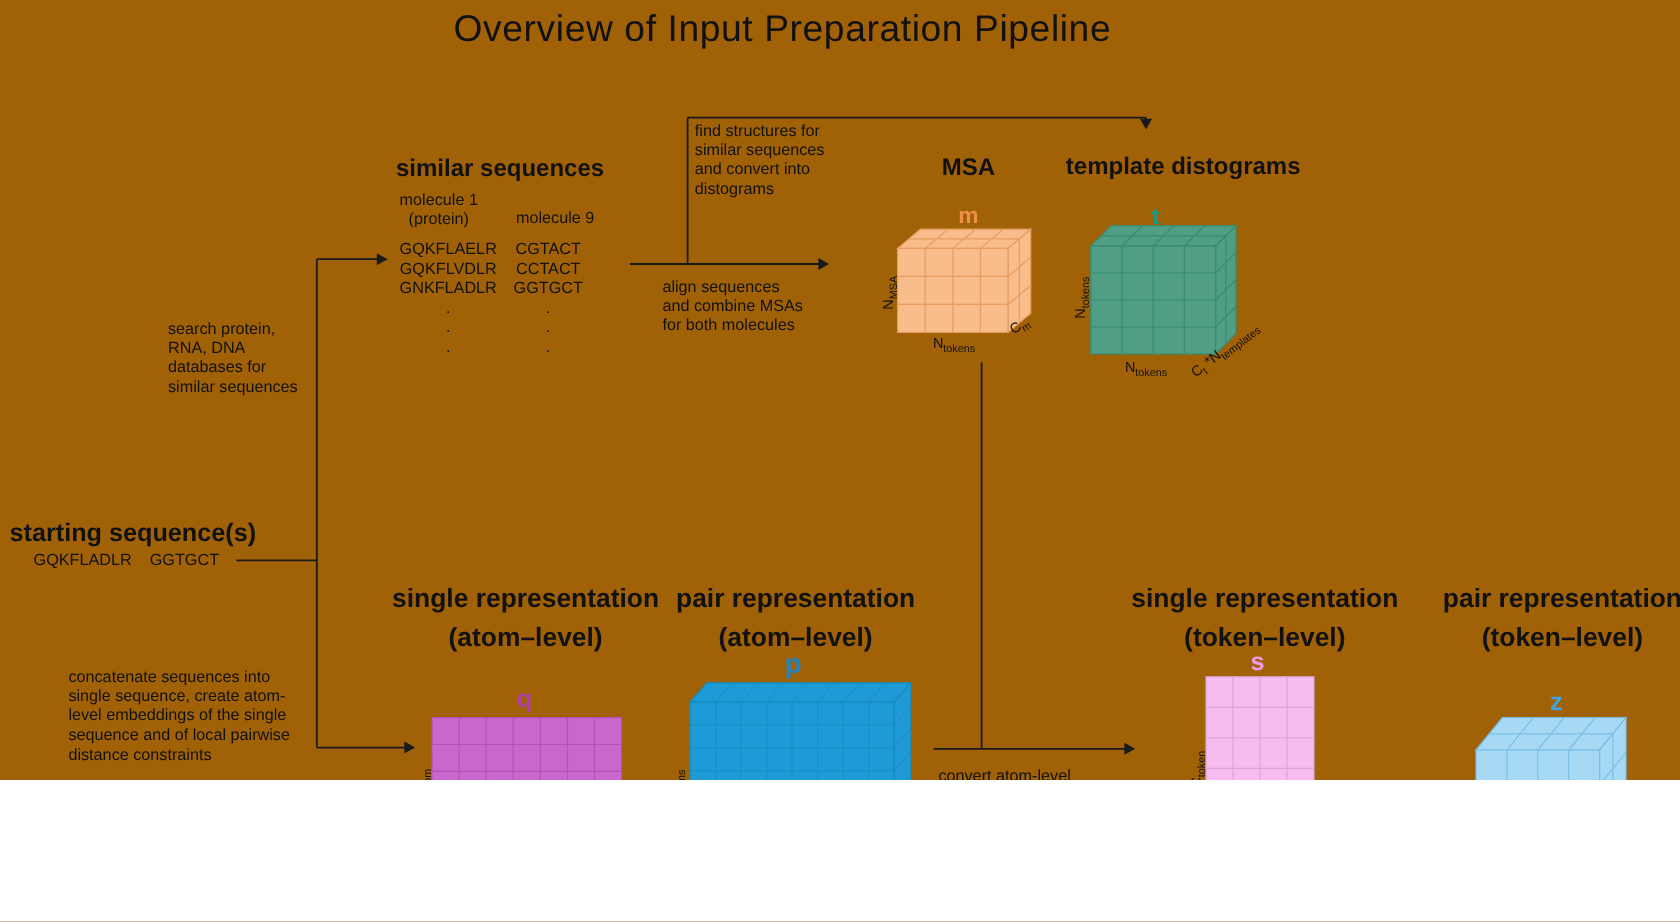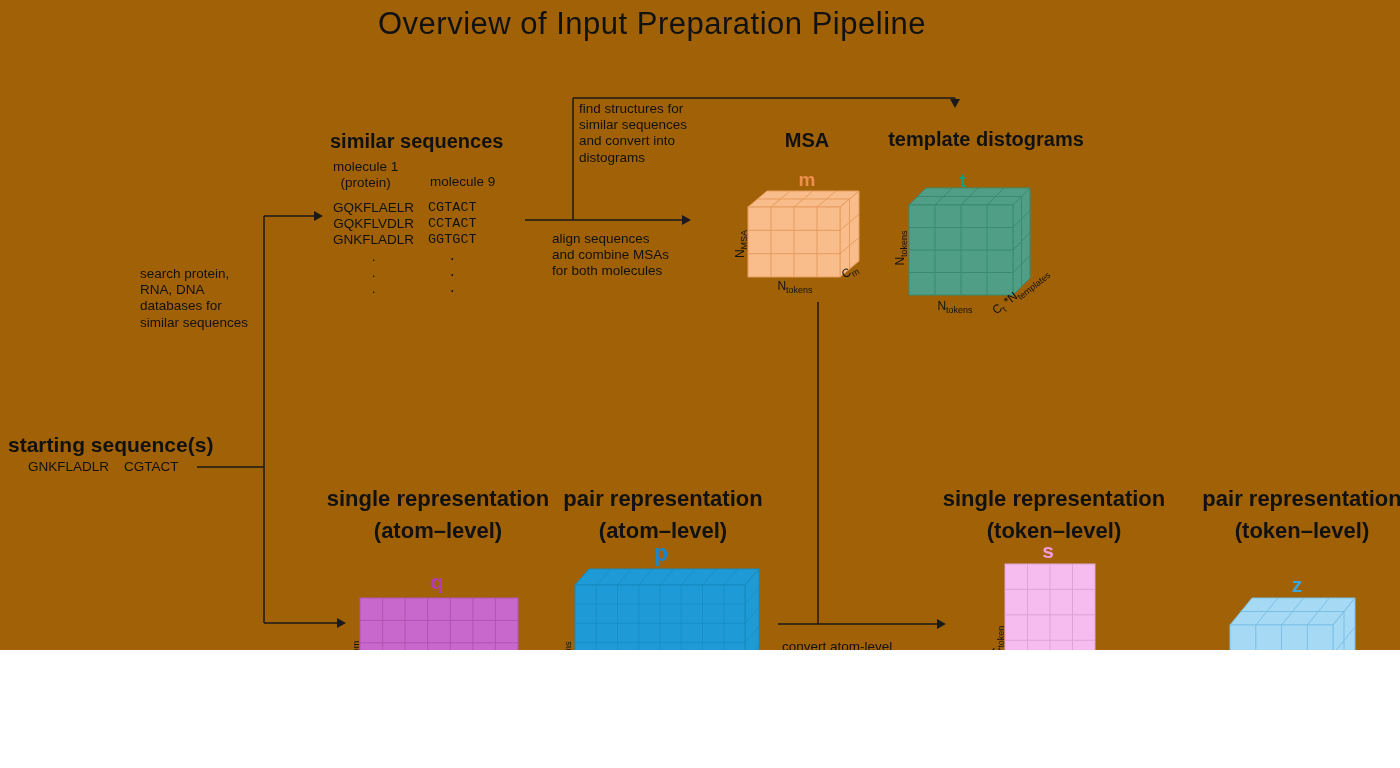--- a/index.html
+++ b/index.html
@@ -109,42 +109,47 @@
 RNA, DNA
 databases for
 similar sequences</div>
   <div class="note" style="left:579px;top:101px;">find structures for
 similar sequences
 and convert into
 distograms</div>
   <div class="note" style="left:552px;top:231px;">align sequences
 and combine MSAs
 for both molecules</div>
+  <div class="note" style="left:57px;top:556px;">concatenate sequences into
+single sequence, create atom-
+level embeddings of the single
+sequence and of local pairwise
+distance constraints</div>
   <div class="note" style="left:782px;top:639px;">convert atom-level
 embeddings to token-level
 embeddings and append
 evolutionary information from
 MSA</div>
 
   <div class="seq" style="left:333px;top:159px;">molecule 1
 (protein)</div>
   <div class="seq" style="left:430px;top:174px;">molecule 9</div>
   <div class="seq" style="left:333px;top:200px;">GQKFLAELR
 GQKFLVDLR
 GNKFLADLR
 .
 .
 .</div>
-  <div class="seq" style="left:428px;top:200px;font-family:Liberation Mono, monospace;">CGTACT
+  <div class="seq" style="left:428px;top:200px;">CGTACT
 CCTACT
 GGTGCT
 .
 .
 .</div>
-  <div class="seq pre" style="left:28px;top:459px;">GNKFLADLR    CGTACT</div>
+  <div class="seq pre" style="left:28px;top:459px;">GQKFLADLR    GGTGCT</div>
 
   <div class="ax r90" style="left:741px;top:244px;"><span>N</span><sub>MSA</sub></div>
   <div class="ax" style="left:795px;top:287px;"><span>N</span><sub>tokens</sub></div>
   <div class="ax r32" style="left:850px;top:272px;"><span>C</span><sub>m</sub></div>
 
   <div class="ax r90" style="left:901px;top:248px;"><span>N</span><sub>tokens</sub></div>
   <div class="ax" style="left:955px;top:307px;"><span>N</span><sub>tokens</sub></div>
   <div class="ax r38" style="left:1021px;top:292px;"><span>C</span><sub>t</sub><span> *</span><span>N</span><sub>templates</sub></div>
 
   <div class="ax r90" style="left:353px;top:655px;"><span>C</span><sub>atom</sub></div>

